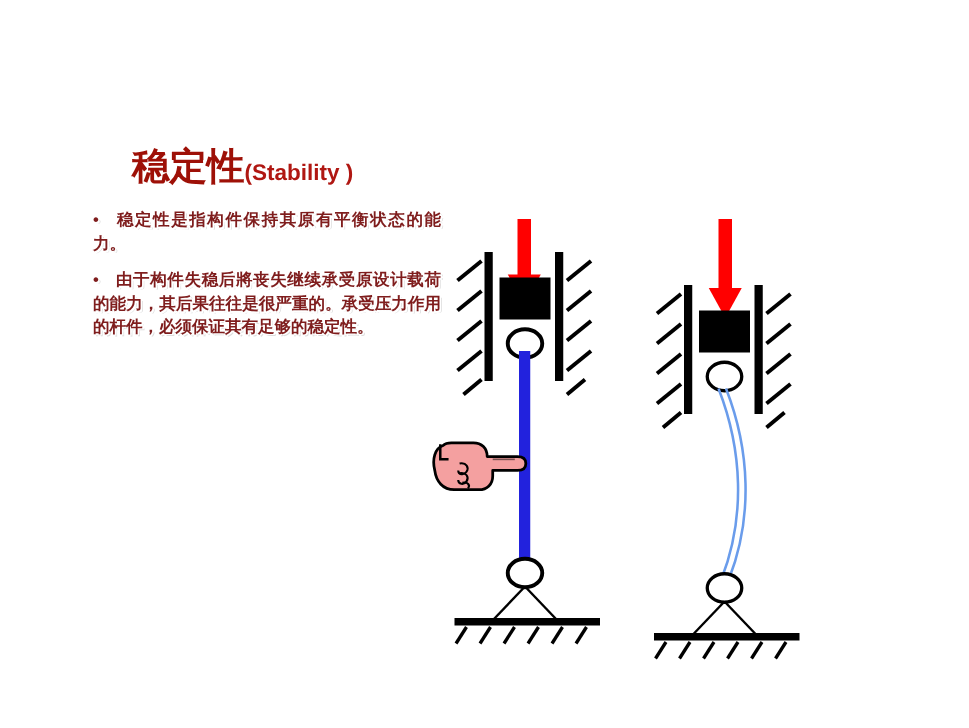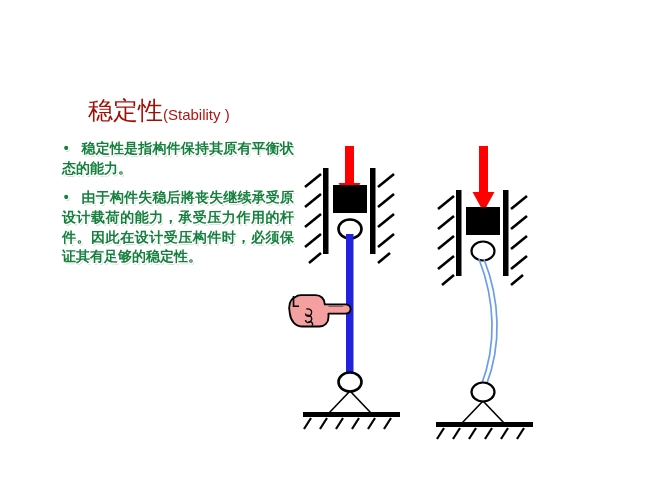--- a/index.html
+++ b/index.html
@@ -24,44 +24,45 @@
     left: 88px;
     top: 98px;
     white-space: nowrap;
     line-height: 1;
   }
   #title .cn {
     font-family: "DejaVu Serif", "Liberation Serif", serif;
     font-size: 25px;
     color: #9e1007;
     letter-spacing: 0px;
+    font-weight: bold;
   }
   #title .en {
     font-family: "Liberation Sans", sans-serif;
     font-size: 15px;
-    font-weight: normal;
+    font-weight: bold;
     color: #b01712;
     vertical-align: baseline;
     position: relative;
     top: 1px;
   }
 
   
   #bullets {
     position: absolute;
     left: 62px;
     top: 140px;
     width: 232px;
   }
   .bullet {
-    font-family: Liberation Mono, monospace;
-    font-size: 14px;
+    font-family: Liberation Sans, sans-serif;
+    font-size: 11px;
     font-weight: bold;
     line-height: 1.42;
-    color: #15803d;
+    color: #7f1d1d;
     text-shadow:
        1px  1px 0 #ffffff,
       -1px -1px 0 #ffffff,
        1px -1px 0 #ffffff,
       -1px  1px 0 #ffffff,
        1.5px 1.5px 0 #dcdcdc;
     margin-bottom: 9px;
     text-align: justify;
     text-justify: inter-character;
   }
@@ -90,21 +91,21 @@
 
   <div id="title">
     <span class="cn">稳定性</span><span class="en">(Stability )</span>
   </div>
 
   <div id="bullets">
     <div class="bullet">
       <span class="dot">•</span><span class="gap"></span><span>稳定性是指构件保持其原有平衡状态的能力。</span>
     </div>
     <div class="bullet">
-      <span class="dot">•</span><span class="gap"></span><span>由于构件失稳后將丧失继续承受原设计载荷的能力，承受压力作用的杆件。因此在设计受压构件时，必须保证其有足够的稳定性。</span>
+      <span class="dot">•</span><span class="gap"></span><span>由于构件失稳后將丧失继续承受原设计载荷的能力，其后果往往是很严重的。承受压力作用的杆件，必须保证其有足够的稳定性。</span>
     </div>
   </div>
 
   <svg id="diagram" viewBox="0 0 646 485">
 
     <g>
 
       <g stroke="#000000" stroke-width="2.6" fill="none">
         <line x1="305" y1="187" x2="321" y2="174"></line>
         <line x1="305" y1="207" x2="321" y2="194"></line>

